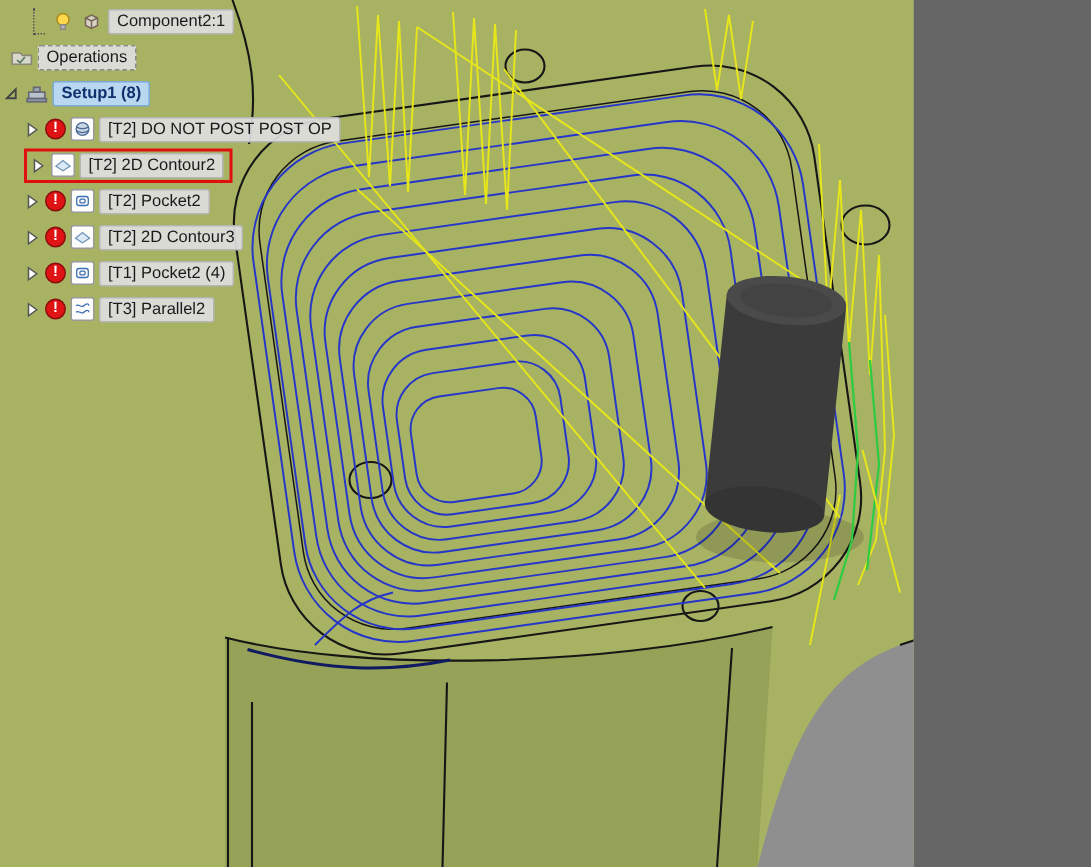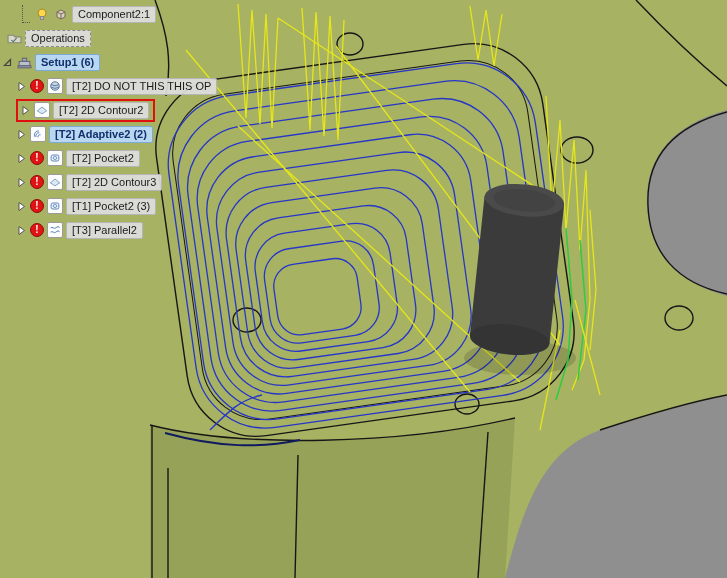--- a/index.html
+++ b/index.html
@@ -1,18 +1,18 @@
 <!DOCTYPE html>
 <html><head>
 <meta charset="utf-8">
 <style>
   * { box-sizing: border-box; margin: 0; padding: 0; }
   body { font-family: "Liberation Sans", sans-serif; background: #666; }
   #screen {
-    position: relative; width: 727px; height: 578px;
+    position: relative; width: 609px; height: 578px;
     overflow: hidden; background: #a3a3a3;
   }
   #viewport { position: absolute; top: 0; left: 0; }
   
   #browser {
     position: absolute; top: 4px; left: 2px;
     display: flex; flex-direction: column;
     font-size: 11px; color: #1a1a1a;
   }
   .row { display: flex; align-items: center; gap: 3px; height: 20px; margin-bottom: 4px; }
@@ -166,69 +166,56 @@
             <polygon points="8.5,2.5 8.5,8.5 2.5,8.5" fill="none" stroke="#444" stroke-width="1.2"></polygon>
           </svg>
       </span>
       <span class="icon">
         <svg width="15" height="15" viewBox="0 0 14 14">
             <rect x="5" y="3" width="4" height="3" fill="#98a6b4" stroke="#667"></rect>
             <rect x="2" y="6" width="10" height="4" fill="#b9c2cc" stroke="#667"></rect>
             <rect x="1" y="10" width="12" height="2" fill="#8e9aa6" stroke="#667"></rect>
           </svg>
       </span>
-      <span class="chip selected">Setup1 (6)</span>
+      <span class="chip selected">Setup1 (8)</span>
     </div>
 
     <div class="row op">
       <span class="tri">
         <svg width="11" height="11" viewBox="0 0 11 11">
             <polygon points="3,1.5 8.5,5.5 3,9.5" fill="#fff" stroke="#555"></polygon>
           </svg>
       </span>
       <span class="err">!</span>
       <span class="opicon">
         <svg width="12" height="12" viewBox="0 0 14 14">
             <circle cx="7" cy="7" r="5" fill="#c9d6e4" stroke="#4a6a94"></circle>
             <path d="M2.5,5.5 Q7,8 11.5,5.5 M2.5,8.5 Q7,11 11.5,8.5" stroke="#4a6a94" fill="none"></path>
           </svg>
       </span>
-      <span class="chip">[T2] DO NOT THIS THIS OP</span>
+      <span class="chip">[T2] DO NOT POST POST OP</span>
     </div>
 
     <div class="row op">
       <span class="redbox">
         <span class="tri">
           <svg width="11" height="11" viewBox="0 0 11 11">
               <polygon points="3,1.5 8.5,5.5 3,9.5" fill="#fff" stroke="#555"></polygon>
             </svg>
         </span>
         <span class="opicon">
           <svg width="12" height="12" viewBox="0 0 14 14">
               <polygon points="1.5,8 7,3.5 12.5,8 7,11.5" fill="#dbeaf6" stroke="#6f94b8"></polygon>
             </svg>
         </span>
         <span class="chip">[T2] 2D Contour2</span>
       </span>
     </div>
 
 
-    <div class="row op">
-      <span class="tri">
-        <svg width="11" height="11" viewBox="0 0 11 11">
-            <polygon points="3,1.5 8.5,5.5 3,9.5" fill="#fff" stroke="#555"></polygon>
-          </svg>
-      </span>
-      <span class="opicon">
-        <svg width="12" height="12" viewBox="0 0 14 14">
-            <path d="M3,10 C2,6 5,3 8,3.5 M4.5,10.5 C4,8 5.5,5.5 8.5,5.5 M7,11 C6.5,9 8,7.5 10,8" stroke="#3a6fb0" fill="none"></path>
-          </svg>
-      </span>
-      <span class="chip selected">[T2] Adaptive2 (2)</span>
-    </div>
 
 
     <div class="row op">
       <span class="tri">
         <svg width="11" height="11" viewBox="0 0 11 11">
             <polygon points="3,1.5 8.5,5.5 3,9.5" fill="#fff" stroke="#555"></polygon>
           </svg>
       </span>
       <span class="err">!</span>
       <span class="opicon">
@@ -261,21 +248,21 @@
             <polygon points="3,1.5 8.5,5.5 3,9.5" fill="#fff" stroke="#555"></polygon>
           </svg>
       </span>
       <span class="err">!</span>
       <span class="opicon">
         <svg width="12" height="12" viewBox="0 0 14 14">
             <rect x="2.5" y="3.5" width="9" height="7" rx="2" fill="none" stroke="#3a6fb0"></rect>
             <rect x="5" y="5.5" width="4" height="3" rx="1" fill="none" stroke="#3a6fb0"></rect>
           </svg>
       </span>
-      <span class="chip">[T1] Pocket2 (3)</span>
+      <span class="chip">[T1] Pocket2 (4)</span>
     </div>
 
     <div class="row op">
       <span class="tri">
         <svg width="11" height="11" viewBox="0 0 11 11">
             <polygon points="3,1.5 8.5,5.5 3,9.5" fill="#fff" stroke="#555"></polygon>
           </svg>
       </span>
       <span class="err">!</span>
       <span class="opicon">

